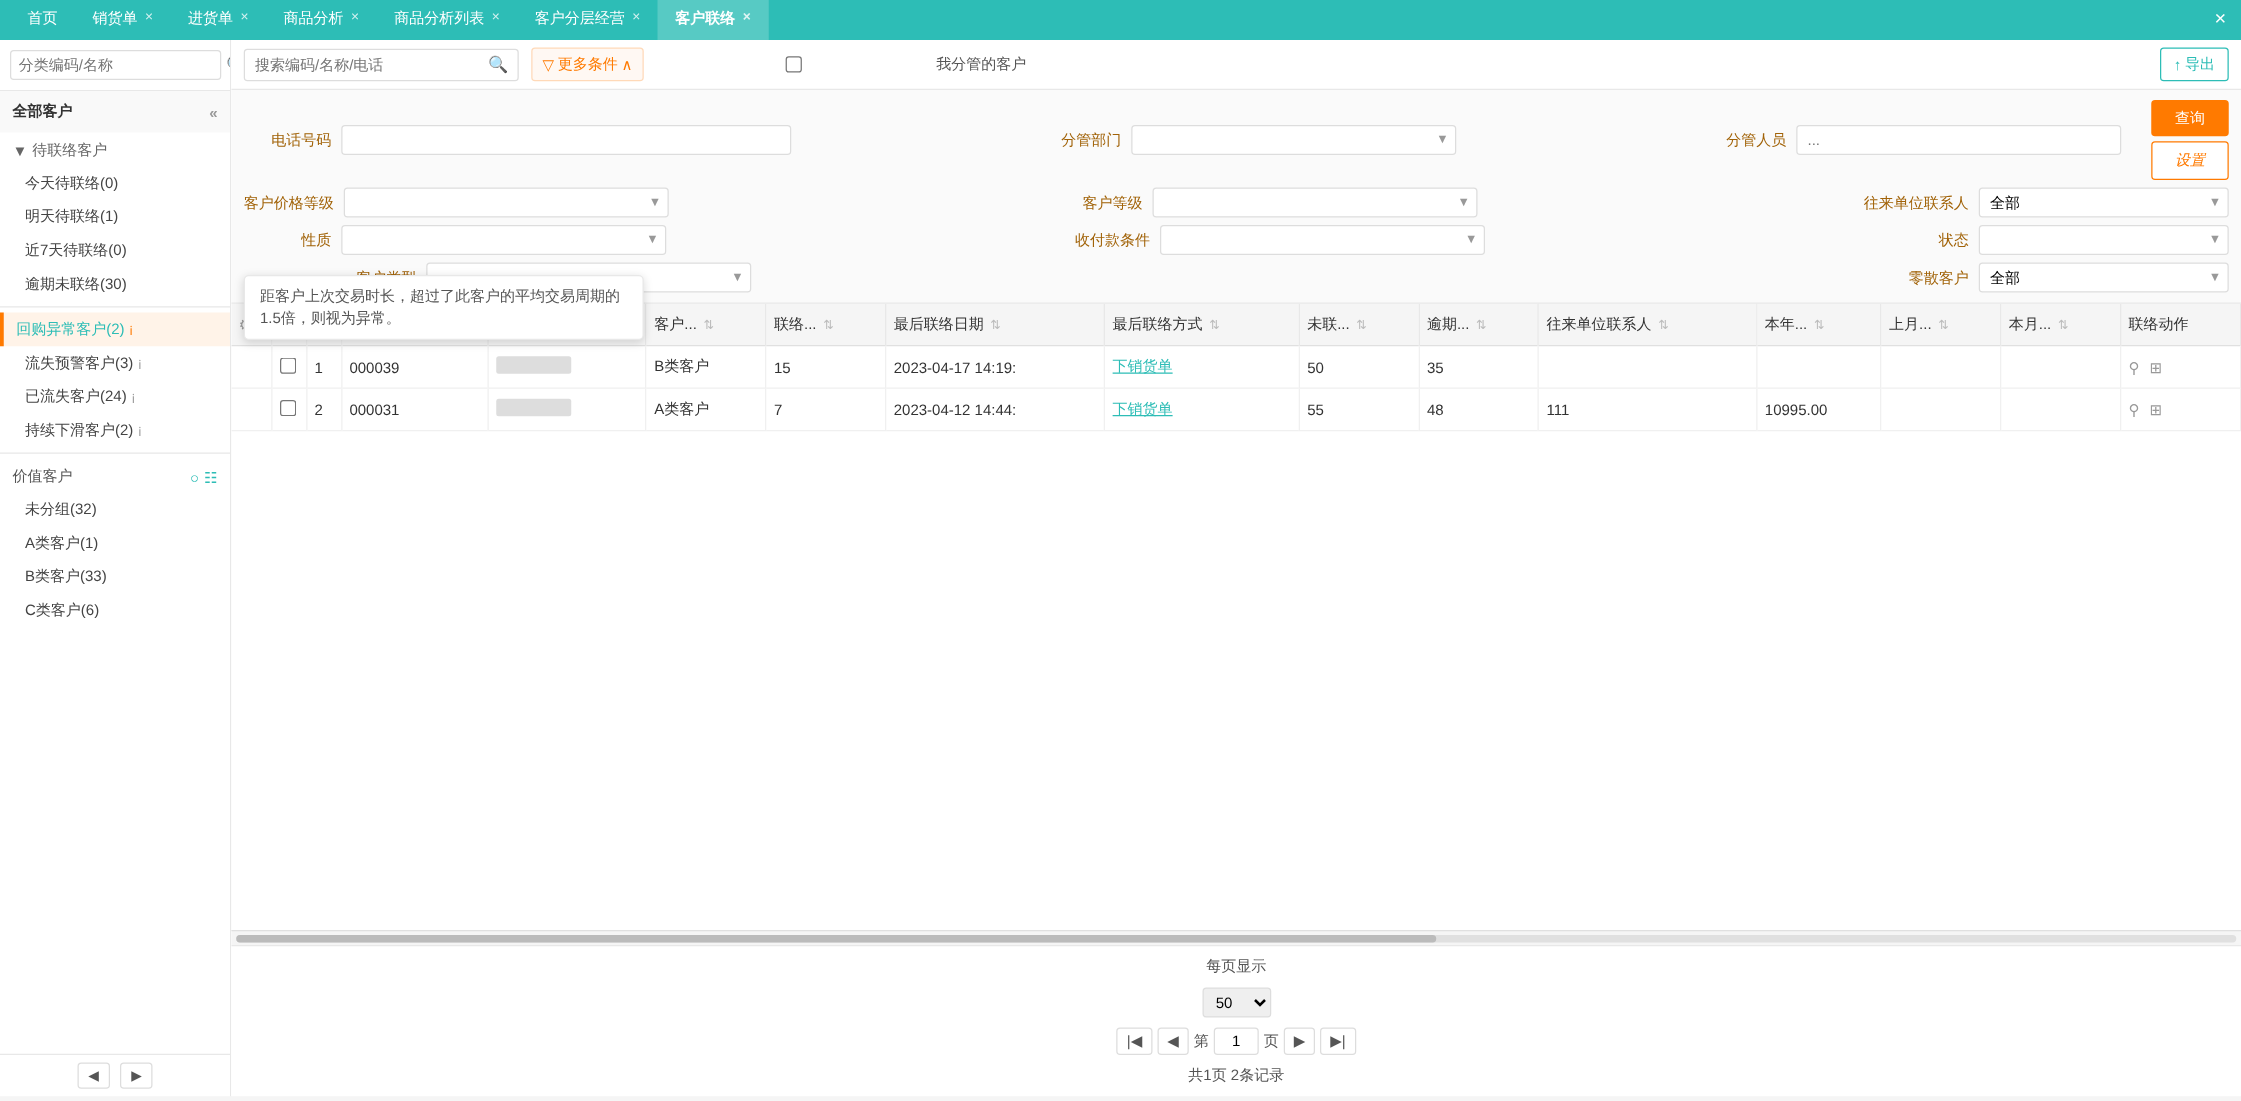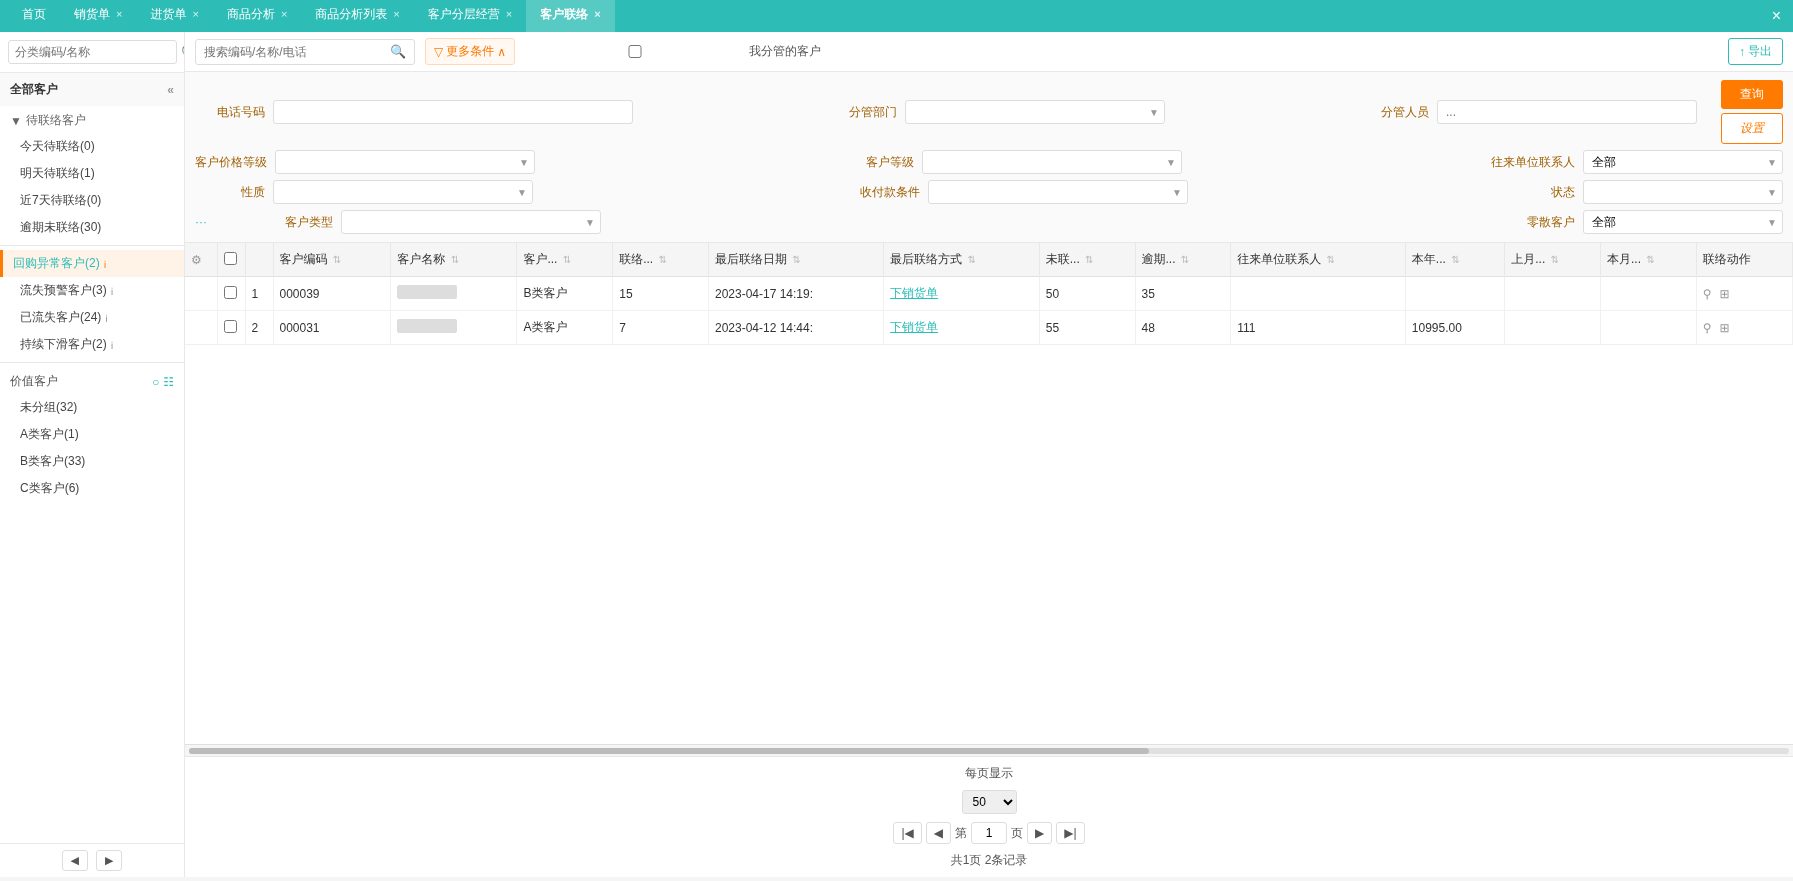--- a/index.html
+++ b/index.html
@@ -573,20 +573,23 @@
         </div>
         <span class="filter-spacer"></span>
         <span class="filter-label">零散客户</span>
         <div class="filter-select-wrap">
           <select class="filter-select" style="width:200px;"><option>全部</option></select>
           <span class="arrow-down">▼</span>
         </div>
       </div>
     </div>
 
+    <div class="tooltip-popup">
+      <span>距客户上次交易时长，超过了此客户的平均交易周期的1.5倍，则视为异常。</span>
+    </div>
 
     <div class="table-container">
       <table>
         <thead>
           <tr>
             <th style="width:32px;"><span class="th-gear">⚙</span></th>
             <th style="width:28px;"><span class="th-checkbox"><input type="checkbox" style=""></span></th>
             <th style="width:28px;"></th>
             <th>客户编码 <span class="sort-icon">⇅</span></th>
             <th>客户名称 <span class="sort-icon">⇅</span></th>

